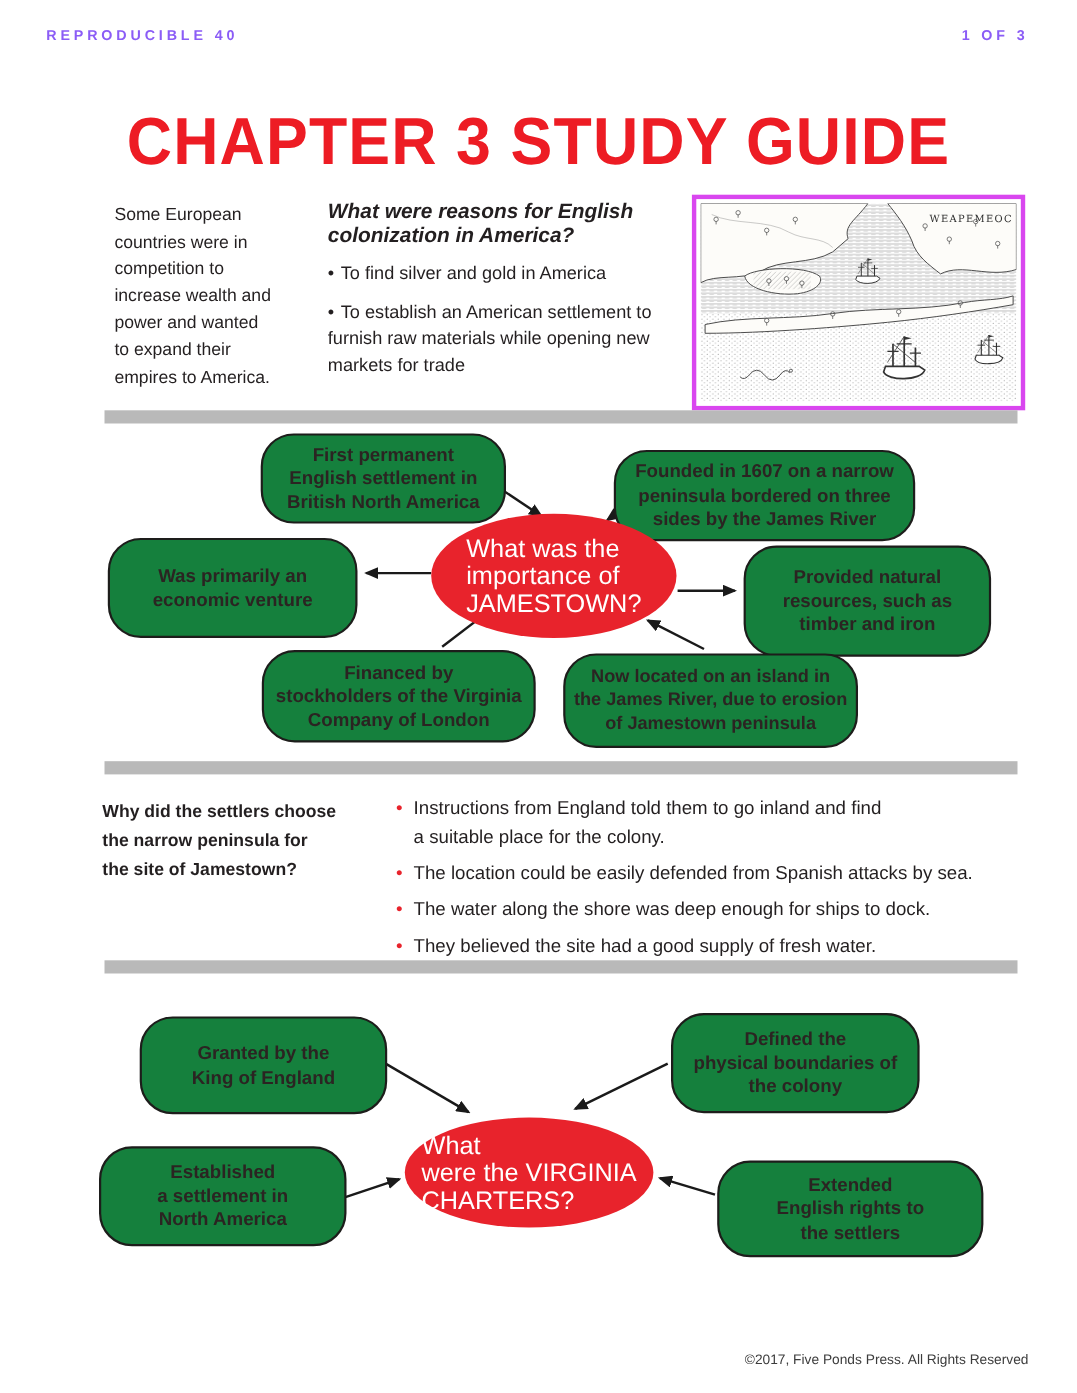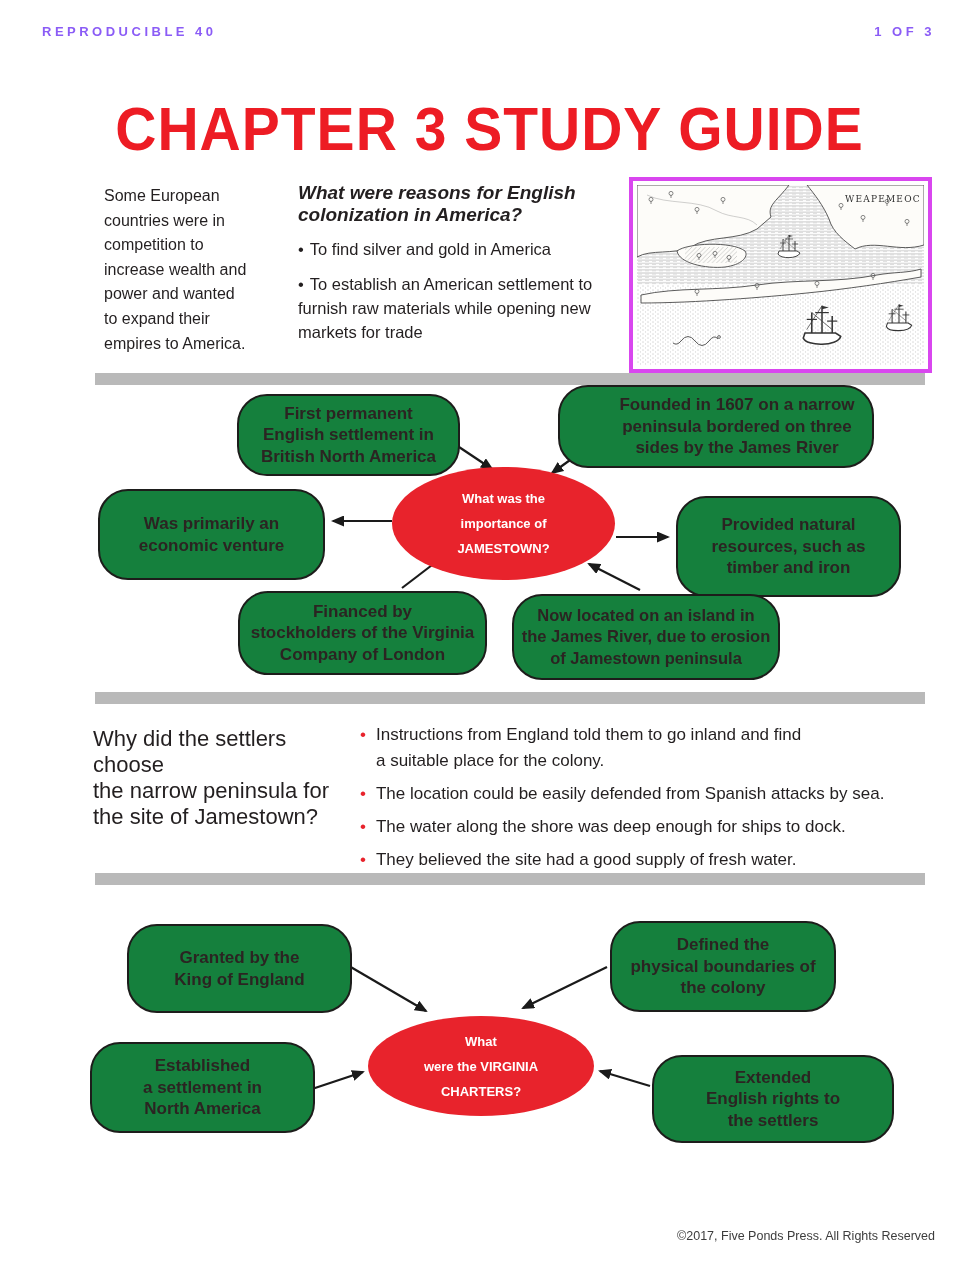--- a/index.html
+++ b/index.html
@@ -32,28 +32,28 @@
   .divider{left:95px; width:830px; height:12px; background:#b9b9b9;}
   
   .node{
     background:#15803d; border:2.5px solid #1d1d1b; border-radius:30px;
     display:flex; align-items:center; justify-content:center; text-align:center;
     font-weight:bold; font-size:17px; line-height:21.5px; white-space:pre-line;
     z-index:2; color:#2b2422;
   }
   .hub{
     background:#e8232c; border-radius:50%;
-    display:flex; align-items:center; justify-content:center; text-align:center;
-    color:#ffffff; font-weight:bold; font-size:13px; line-height:25px;
+    display:flex; align-items:center; justify-content:center; text-align:left;
+    color:#ffffff; font-weight:normal; font-size:23px; line-height:25px;
     white-space:pre-line; z-index:2;
   }
   
   #settlers-question{
     left:93px; top:726px; width:265px;
-    font-size:22px; font-weight:normal; line-height:26px; white-space:pre-line;
+    font-size:16px; font-weight:bold; line-height:26px; white-space:pre-line;
   }
   #settlers-bullets{left:360px; top:722px; width:565px;}
   .s-bullet{display:flex; margin-bottom:7px; font-size:17px; line-height:26px;}
   .s-bullet .dot{color:#e8232c; margin-right:10px; font-size:17px;}
   .s-bullet .txt{white-space:pre-line;}
   
   #footer{right:44px; top:1229px; font-size:12.5px; color:#3c3c3c;}
   
   #arrows{position:absolute; left:0; top:0; width:979px; height:1266px; z-index:1; pointer-events:none;}
 </style>
@@ -182,21 +182,21 @@
       <line x1="349" y1="966" x2="426" y2="1011" marker-end="url(#ah)"></line>
       <line x1="607" y1="967" x2="523" y2="1008" marker-end="url(#ah)"></line>
       <line x1="312" y1="1089" x2="363" y2="1072" marker-end="url(#ah)"></line>
       <line x1="650" y1="1086" x2="600" y2="1071" marker-end="url(#ah)"></line>
     </g>
   </svg>
 
   <div class="abs node" style="left:237px; top:394px; width:219px; height:78px;">First permanent
 English settlement in
 British North America</div>
-  <div class="abs node" style="left:558px; top:385px; width:270px; height:79px;padding-left:42px;">Founded in 1607 on a narrow
+  <div class="abs node" style="left:558px; top:409px; width:270px; height:79px;">Founded in 1607 on a narrow
 peninsula bordered on three
 sides by the James River</div>
   <div class="abs node" style="left:98px; top:489px; width:223px; height:87px;">Was primarily an
 economic venture</div>
   <div class="abs node" style="left:676px; top:496px; width:221px; height:97px;">Provided natural
 resources, such as
 timber and iron</div>
   <div class="abs node" style="left:238px; top:591px; width:245px; height:80px;">Financed by
 stockholders of the Virginia
 Company of London</div>

